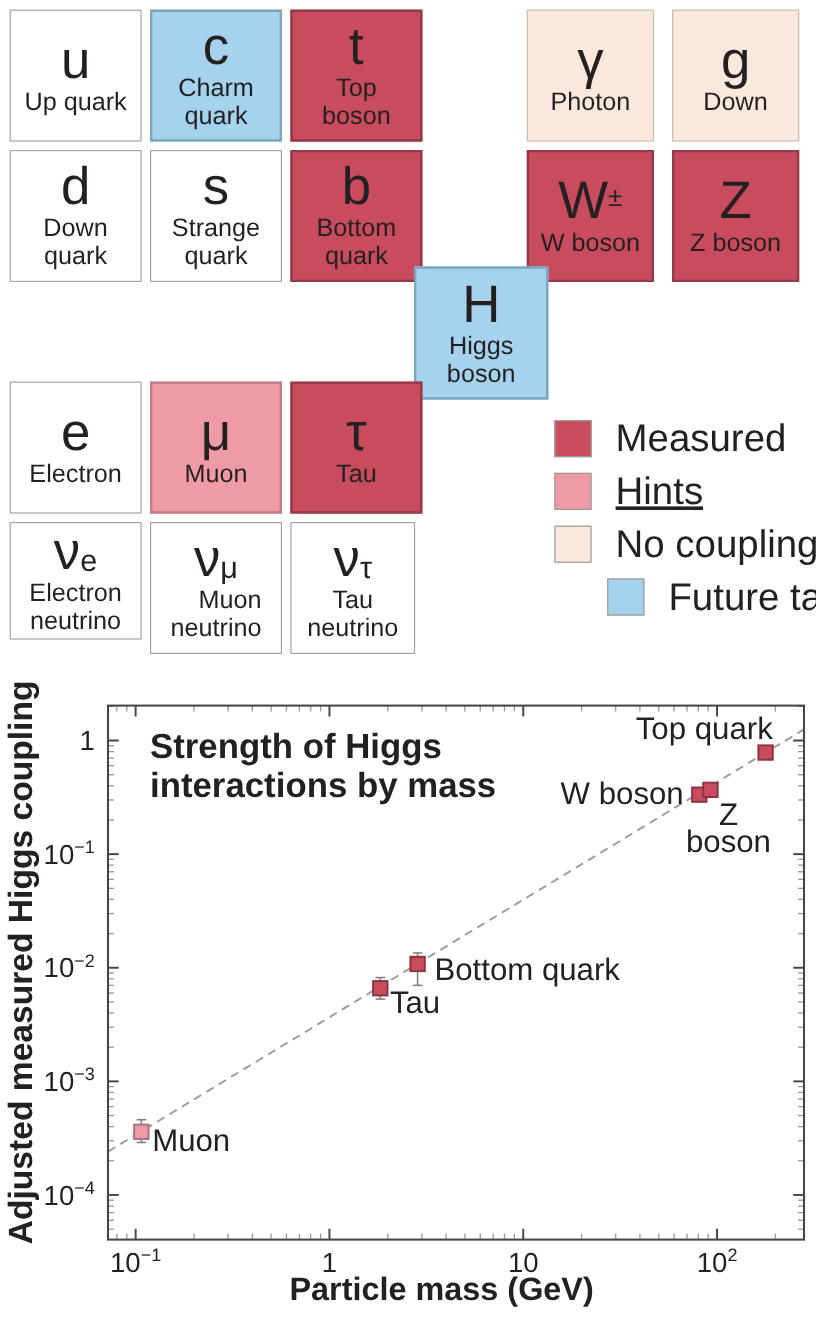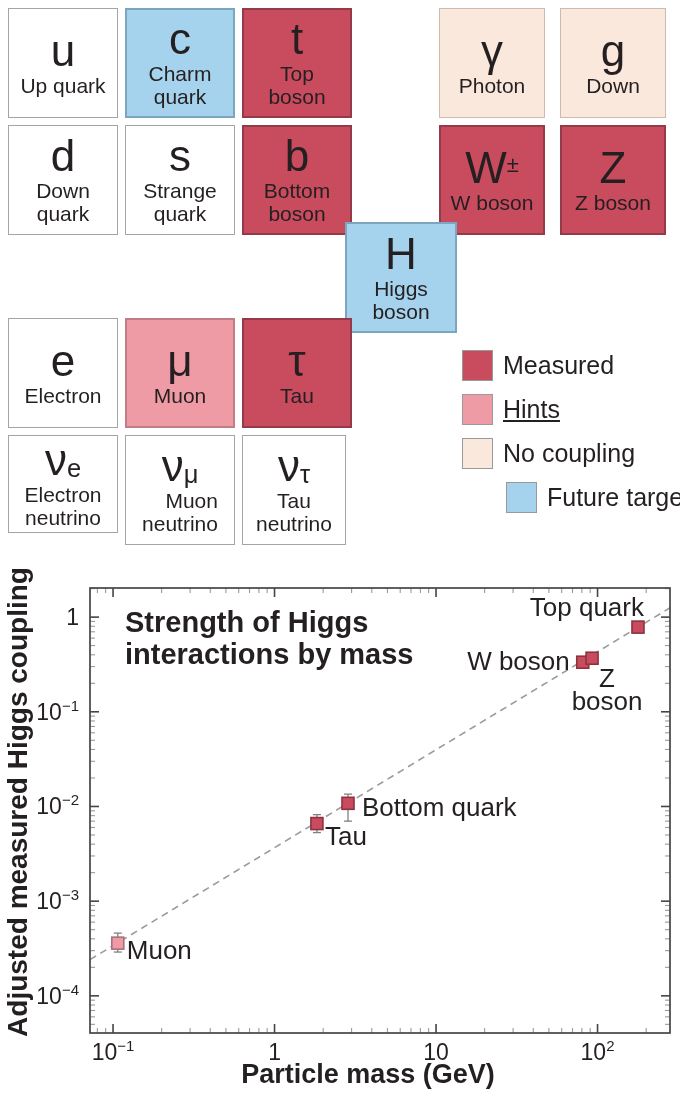--- a/index.html
+++ b/index.html
@@ -22,21 +22,21 @@
   .tile .sym .sp{font-size:0.50em;vertical-align:0.48em}
   .tile .sym .sb{font-size:0.58em;vertical-align:-0.06em}
   .tile .nm{font-size:21px;line-height:1.08;white-space:pre-line;margin-top:2px}
   .tile.measured{background:#c84b5e;border:2px solid #943a49}
   .tile.hints{background:#ef9ba5;border:2px solid #c17c86}
   .tile.no_coupling{background:#fbe8dd;border:1.5px solid #cbbcb2}
   .tile.future{background:#a5d2ec;border:2px solid #7ba6c0}
   
   .legend-item{position:absolute;left:462px;display:flex;align-items:center;height:31px}
   .legend-item .sw{width:31px;height:31px;border:1.5px solid #9a9a9a;flex:0 0 31px}
-  .legend-item .lbl{font-size:25px;margin-left:10px;white-space:nowrap}
+  .legend-item .lbl{font-size:32px;margin-left:20px;white-space:nowrap}
   
   #chart{position:absolute;left:0;top:565px}
   #chart text{font-family:"Liberation Sans","DejaVu Sans",sans-serif}
 </style>
 </head>
 <body>
 
 <div id="figure">
   <section id="grid">
       <div class="tile " style="left: 8px; top: 8px; width: 110px; height: 110px;">
@@ -67,21 +67,21 @@
 quark</div>
       </div>
       <div class="tile " style="left: 125px; top: 125px; width: 110px; height: 110px;">
         <div class="sym"><span>s</span></div>
         <div class="nm">Strange
 quark</div>
       </div>
       <div class="tile measured" style="left: 242px; top: 125px; width: 110px; height: 110px;">
         <div class="sym"><span>b</span></div>
         <div class="nm">Bottom
-boson</div>
+quark</div>
       </div>
       <div class="tile measured" style="left: 439px; top: 125px; width: 106px; height: 110px;">
         <div class="sym"><span>W</span><span class="sp">±</span></div>
         <div class="nm">W boson</div>
       </div>
       <div class="tile measured" style="left: 560px; top: 125px; width: 106px; height: 110px;">
         <div class="sym"><span>Z</span></div>
         <div class="nm">Z boson</div>
       </div>
       <div class="tile future" style="left: 345px; top: 222px; width: 112px; height: 111px;">

